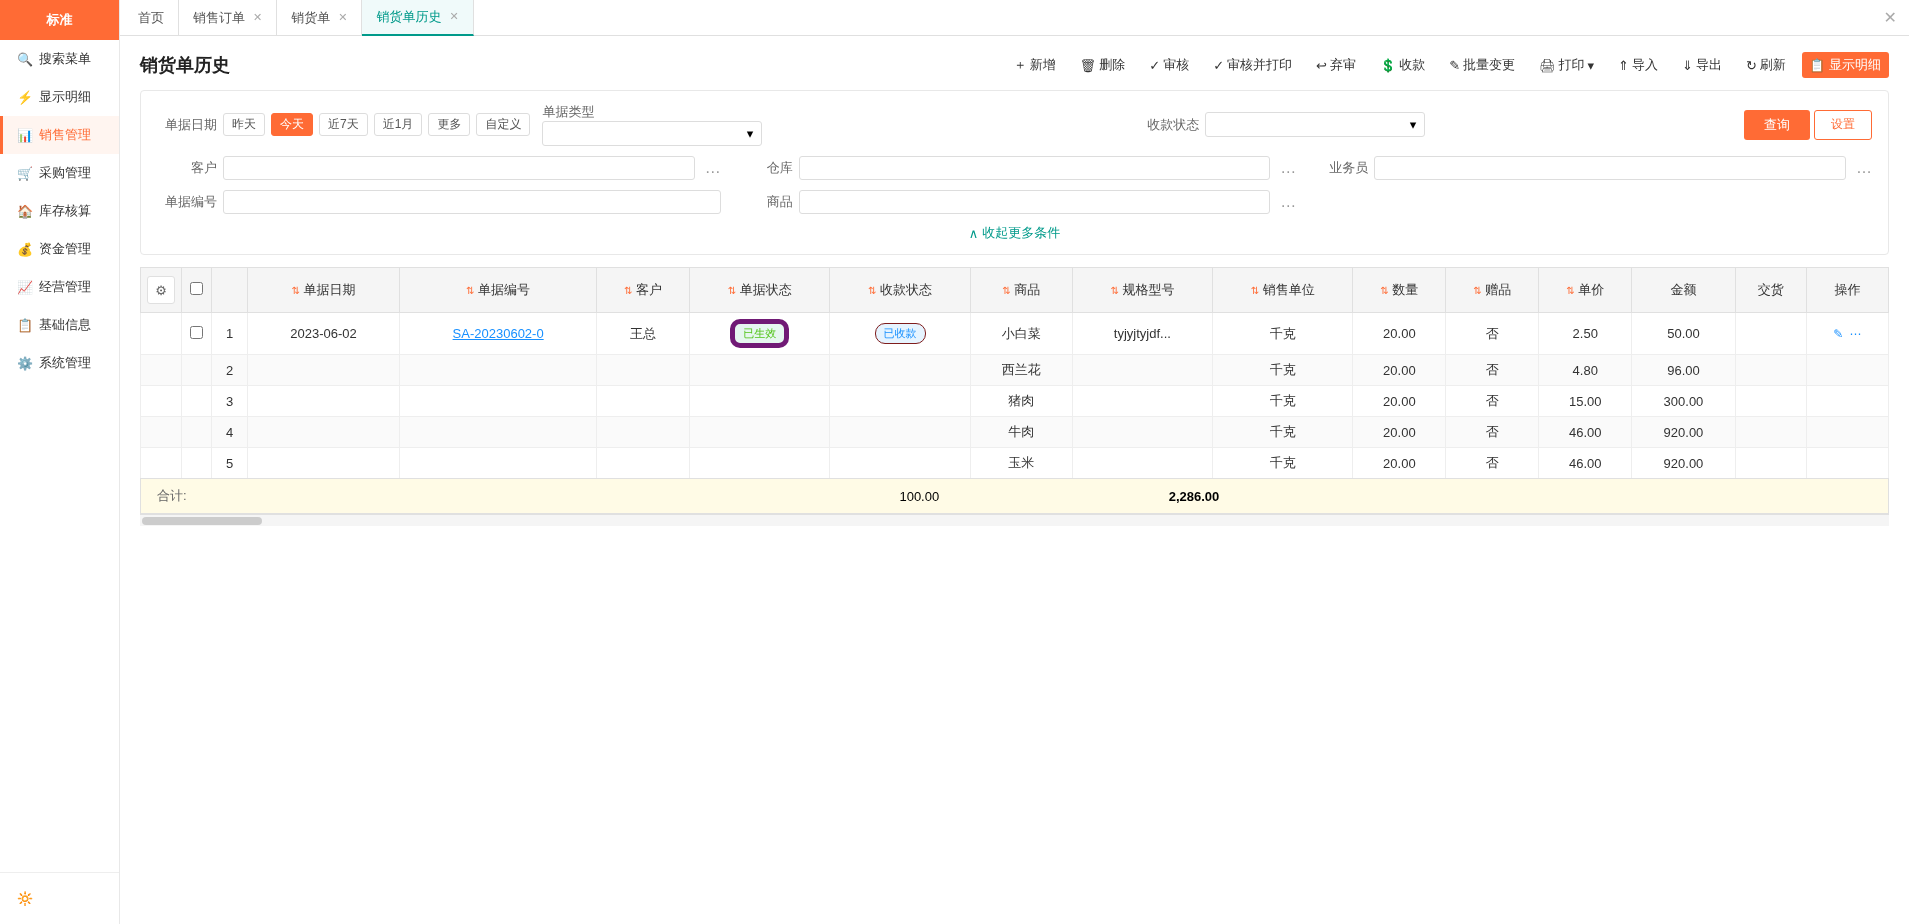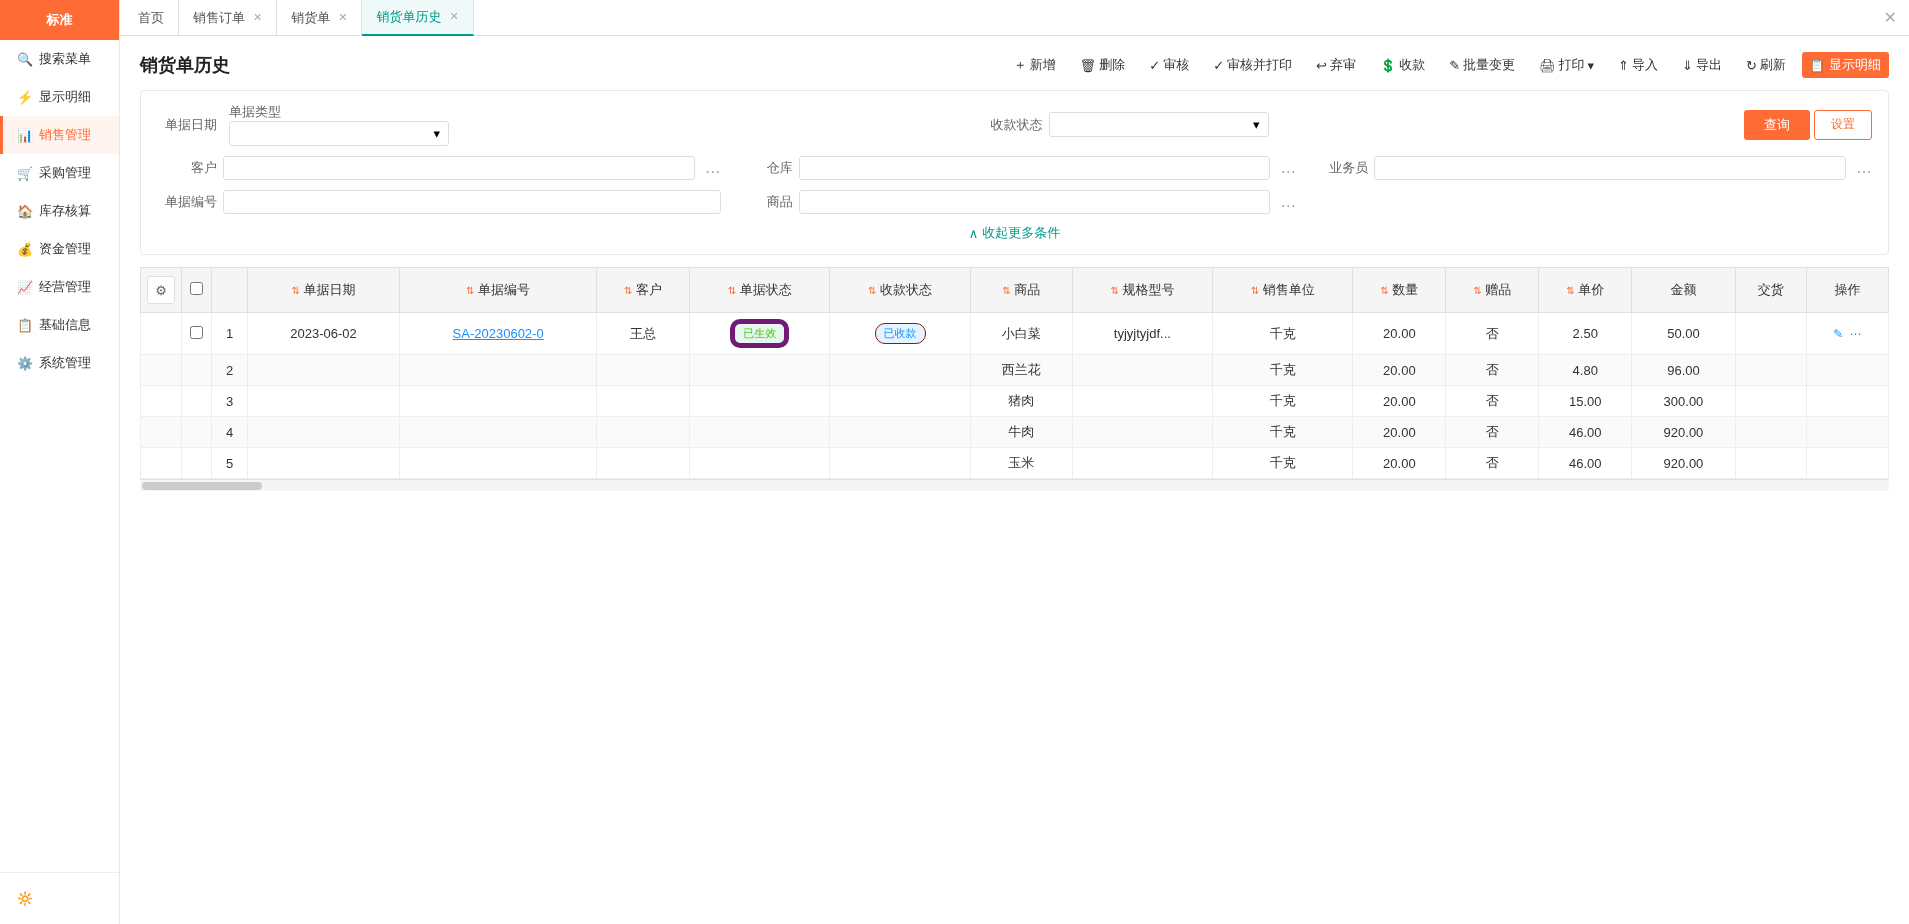--- a/index.html
+++ b/index.html
@@ -468,20 +468,28 @@
             <span>显示明细</span>
           </button>
         </div>
       </div>
 
       <div class="filter-section">
 
         <div class="filter-row">
           <div class="filter-item" style="flex:none; min-width:auto;">
             <span class="filter-label">单据日期</span>
+            <div class="filter-date-group">
+              <button class="date-shortcut">昨天</button>
+              <button class="date-shortcut active">今天</button>
+              <button class="date-shortcut">近7天</button>
+              <button class="date-shortcut">近1月</button>
+              <button class="date-shortcut">更多</button>
+              <button class="date-shortcut">自定义</button>
+            </div>
           </div>
           <div style="flex:1; min-width:200px;">
             <span class="filter-label" style="min-width:60px; text-align:right;">单据类型</span>
             <div class="filter-select" style="width:220px;">
               <span></span>
               <span>▾</span>
             </div>
           </div>
           <div style="flex:1; min-width:200px; display:flex; align-items:center; gap:6px;">
             <span class="filter-label" style="min-width:60px; text-align:right;">收款状态</span>
@@ -692,20 +700,28 @@
     <td>否</td>
     <td>46.00</td>
     <td>920.00</td>
     <td></td>
     <td></td>
   </tr>
             </tbody>
         </table>
       </div>
 
+      <div class="table-footer">
+        <span class="footer-label">合计:</span>
+        <span style="flex:1;"></span>
+        <span style="min-width:120px; text-align:center;">100.00</span>
+        <span style="min-width:80px;"></span>
+        <span style="min-width:120px; text-align:right; font-weight:bold;">2,286.00</span>
+        <span style="flex:1;"></span>
+      </div>
 
       <div class="scroll-bar-area">
         <div class="scroll-thumb"></div>
       </div>
 
 
     </div>
   </div>
 </div>
 

